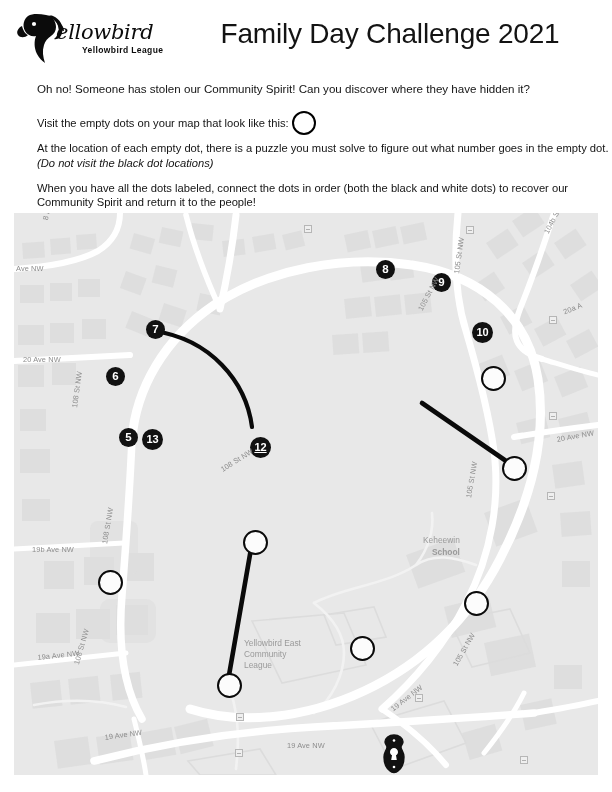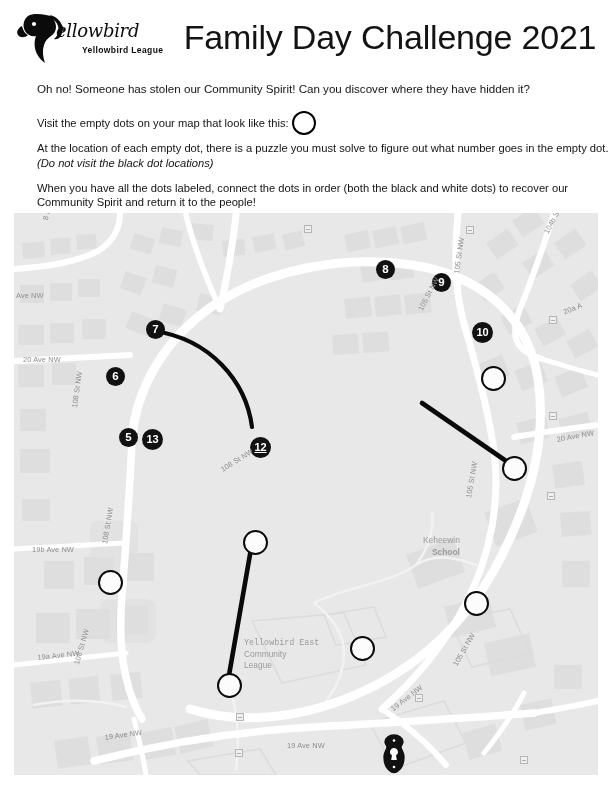--- a/index.html
+++ b/index.html
@@ -25,39 +25,39 @@
   #logo {
     position: absolute;
     left: 14px; top: 10px;
     width: 160px; height: 58px;
   }
   #logo-wordmark {
     position: absolute;
     left: 42px; top: 10px;
     font-family: "DejaVu Serif", serif;
     font-style: italic;
-    font-size: 18px;
+    font-size: 21px;
     letter-spacing: -0.3px;
     color: #0b0b0b;
   }
   #logo-sub {
     position: absolute;
     left: 68px; top: 35px;
     font-family: "Liberation Sans", sans-serif;
     font-weight: bold;
     font-size: 8.5px;
     letter-spacing: 0.4px;
     color: #0b0b0b;
   }
   #page-title {
     position: absolute;
     left: 180px; top: 18px;
     width: 420px;
     text-align: center;
-    font-size: 34px;
+    font-size: 28px;
     font-weight: normal;
     letter-spacing: -0.2px;
     color: #131313;
     white-space: nowrap;
   }
 
   
   #instructions {
     position: absolute;
     left: 14px; top: 78px;
@@ -371,42 +371,42 @@
 
   <div class="white-dot" style="left:467px; top:153px;"></div>
   <div class="white-dot" style="left:488px; top:243px;"></div>
   <div class="white-dot" style="left:84px;  top:357px;"></div>
   <div class="white-dot" style="left:229px; top:317px;"></div>
   <div class="white-dot" style="left:203px; top:460px;"></div>
   <div class="white-dot" style="left:336px; top:423px;"></div>
   <div class="white-dot" style="left:450px; top:378px;"></div>
 
   <div class="map-label" style="left:27px;  top:6px;   transform:rotate(-78deg); transform-origin:left top;">8 a St NW</div>
-  <div class="map-label" style="left:2px;   top:51px;margin-top:27px;">Ave NW</div>
+  <div class="map-label" style="left:2px;   top:51px;">Ave NW</div>
   <div class="map-label" style="left:9px;   top:142px;">20 Ave NW</div>
   <div class="map-label" style="left:56px;  top:194px; transform:rotate(-82deg); transform-origin:left top;">108 St NW</div>
   <div class="map-label" style="left:205px; top:253px; transform:rotate(-32deg); transform-origin:left top;">108 St NW</div>
   <div class="map-label" style="left:18px;  top:332px;">19b Ave NW</div>
   <div class="map-label" style="left:86px;  top:330px; transform:rotate(-80deg); transform-origin:left top;">108 St NW</div>
   <div class="map-label" style="left:23px;  top:440px; transform:rotate(-6deg);  transform-origin:left top;">19a Ave NW</div>
   <div class="map-label" style="left:58px;  top:450px; transform:rotate(-74deg); transform-origin:left top;">108 St NW</div>
   <div class="map-label" style="left:90px;  top:520px; transform:rotate(-8deg);  transform-origin:left top;">19 Ave NW</div>
   <div class="map-label" style="left:273px; top:528px;">19 Ave NW</div>
   <div class="map-label" style="left:375px; top:493px; transform:rotate(-38deg); transform-origin:left top;">19 Ave NW</div>
   <div class="map-label" style="left:437px; top:450px; transform:rotate(-60deg); transform-origin:left top;">105 St NW</div>
   <div class="map-label" style="left:450px; top:284px; transform:rotate(-80deg); transform-origin:left top;">105 St NW</div>
   <div class="map-label" style="left:438px; top:60px;  transform:rotate(-82deg); transform-origin:left top;">105 St NW</div>
   <div class="map-label" style="left:402px; top:95px;  transform:rotate(-62deg); transform-origin:left top;">105 St NW</div>
   <div class="map-label" style="left:528px; top:18px;  transform:rotate(-62deg); transform-origin:left top;">104b St NW</div>
   <div class="map-label" style="left:548px; top:95px;  transform:rotate(-22deg); transform-origin:left top;">20a A</div>
   <div class="map-label" style="left:542px; top:222px; transform:rotate(-10deg); transform-origin:left top;">20 Ave NW</div>
 
   <div class="place-label" style="left:409px; top:322px;">Keheewin</div>
   <div class="place-label" style="left:418px; top:334px;font-weight:bold;">School</div>
-  <div class="place-label" style="left:230px; top:425px;font-family:Liberation Mono, monospace;">Yellowbird East</div>
+  <div class="place-label" style="left:230px; top:425px;">Yellowbird East</div>
   <div class="place-label" style="left:230px; top:436px;">Community</div>
   <div class="place-label" style="left:230px; top:447px;">League</div>
 
   <div class="poi-box" style="left:290px; top:12px;"></div>
   <div class="poi-box" style="left:452px; top:13px;"></div>
   <div class="poi-box" style="left:535px; top:103px;"></div>
   <div class="poi-box" style="left:535px; top:199px;"></div>
   <div class="poi-box" style="left:533px; top:279px;"></div>
   <div class="poi-box" style="left:222px; top:500px;"></div>
   <div class="poi-box" style="left:401px; top:481px;"></div>

